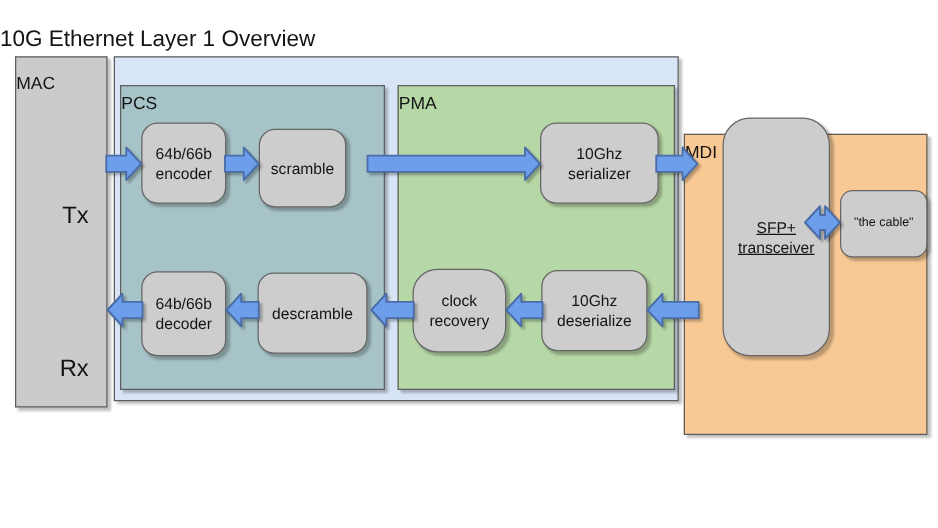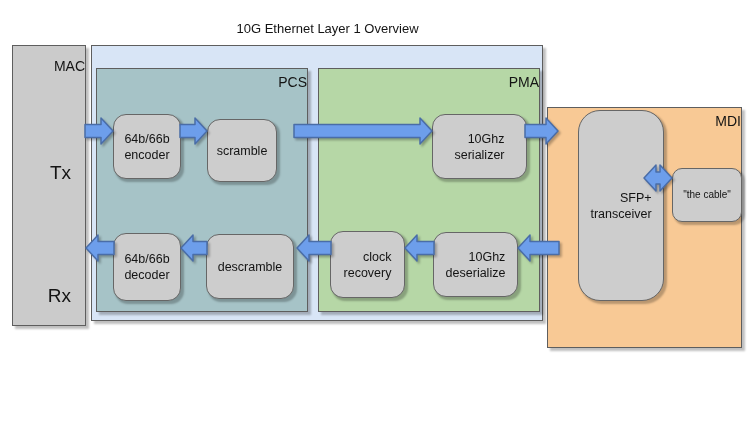--- a/index.html
+++ b/index.html
@@ -1,55 +1,55 @@
 <!DOCTYPE html>
 <html style="--phy-fill: #d8e5f6; --pcs-fill: #a6c3c7; --pma-fill: #b6d7a6; --mdi-fill: #f8c995; --block-fill: #cdcdcd; --arrow-fill: #6d9eeb; --arrow-stroke: #4a6da7;"><head>
 <meta charset="utf-8">
 <style>
   html,body { margin:0; padding:0; background:#ffffff; }
   .stage {
     position:relative; width:750px; height:422px; background:#ffffff;
     font-family:"Liberation Sans", sans-serif; color:#141414; overflow:hidden;
   }
   .title {
-    position:absolute; left:0; top:21px; width:655px; text-align:center;
-    font-size:13px; z-index:1;
+    position:absolute; left:0; top:21px; width:655px; text-align:left;
+    font-size:18px; z-index:1;
   }
   .box {
     position:absolute; box-sizing:border-box;
     border:1.5px solid #5e5e5e;
     box-shadow:2.5px 2.5px 2px rgba(0,0,0,0.25);
   }
   .mac  { left:12px;  top:45px; width:74px;  height:281px; background:#cbcbcb; z-index:1; }
   .phy  { left:91px;  top:45px; width:452px; height:276px; background:var(--phy-fill,#d8e5f6); z-index:1; }
   .pcs  { left:4px;   top:22px; width:212px; height:244px; background:var(--pcs-fill,#a6c3c7); }
   .pma  { left:226px; top:22px; width:222px; height:244px; background:var(--pma-fill,#b6d7a6); }
   .mdi  { left:547px; top:70px; width:195px; height:241px; background:var(--mdi-fill,#f8c995); z-index:1;margin-top:37px; }
-  .sec-label { text-align:right; font-size:14px; padding-top:5px; }
+  .sec-label { text-align:left; font-size:14px; padding-top:5px; }
   .mac .sec-label { padding-top:12px; }
   .port { position:absolute; right:14px; font-size:19px; }
   .tx { top:116px; }
   .rx { top:239px; }
   .block {
     position:absolute; box-sizing:border-box; z-index:2;
     background:var(--block-fill,#cdcdcd);
     border:1.5px solid #666666; border-radius:13px;
     box-shadow:2.5px 2.5px 2px rgba(0,0,0,0.25);
     display:flex; align-items:center; justify-content:center;
-    text-align:right; white-space:pre-line;
-    font-size:12.5px; line-height:1.28;margin-top:16px;
+    text-align:center; white-space:pre-line;
+    font-size:12.5px; line-height:1.28;
   }
   .encoder     { left:113px; top:98px;  width:68px; height:65px; }
   .scramble    { left:207px; top:103px; width:70px; height:63px; }
   .serializer  { left:432px; top:98px;  width:95px; height:65px; }
-  .sfp         { left:578px; top:94px;  width:86px; height:191px; border-radius:22px; }
+  .sfp         { left:578px; top:94px;  width:86px; height:191px; border-radius:22px;text-decoration:underline; }
   .cable       { left:672px; top:152px; width:70px; height:54px; border-radius:10px; font-size:10px; }
   .decoder     { left:113px; top:217px; width:68px; height:68px; }
   .descramble  { left:206px; top:218px; width:88px; height:65px; }
-  .clock       { left:330px; top:215px; width:75px; height:67px; }
+  .clock       { left:330px; top:215px; width:75px; height:67px;border-radius:20px; }
   .deserialize { left:433px; top:216px; width:85px; height:65px; }
   .arrow { position:absolute; z-index:3; overflow:visible;
            filter:drop-shadow(2px 2px 1px rgba(0,0,0,0.28)); }
   .arrow polygon {
     fill:var(--arrow-fill,#6d9eeb); stroke:var(--arrow-stroke,#4a6da7);
     stroke-width:1.5; stroke-linejoin:round;
   }
 </style>
 </head>
 <body>

